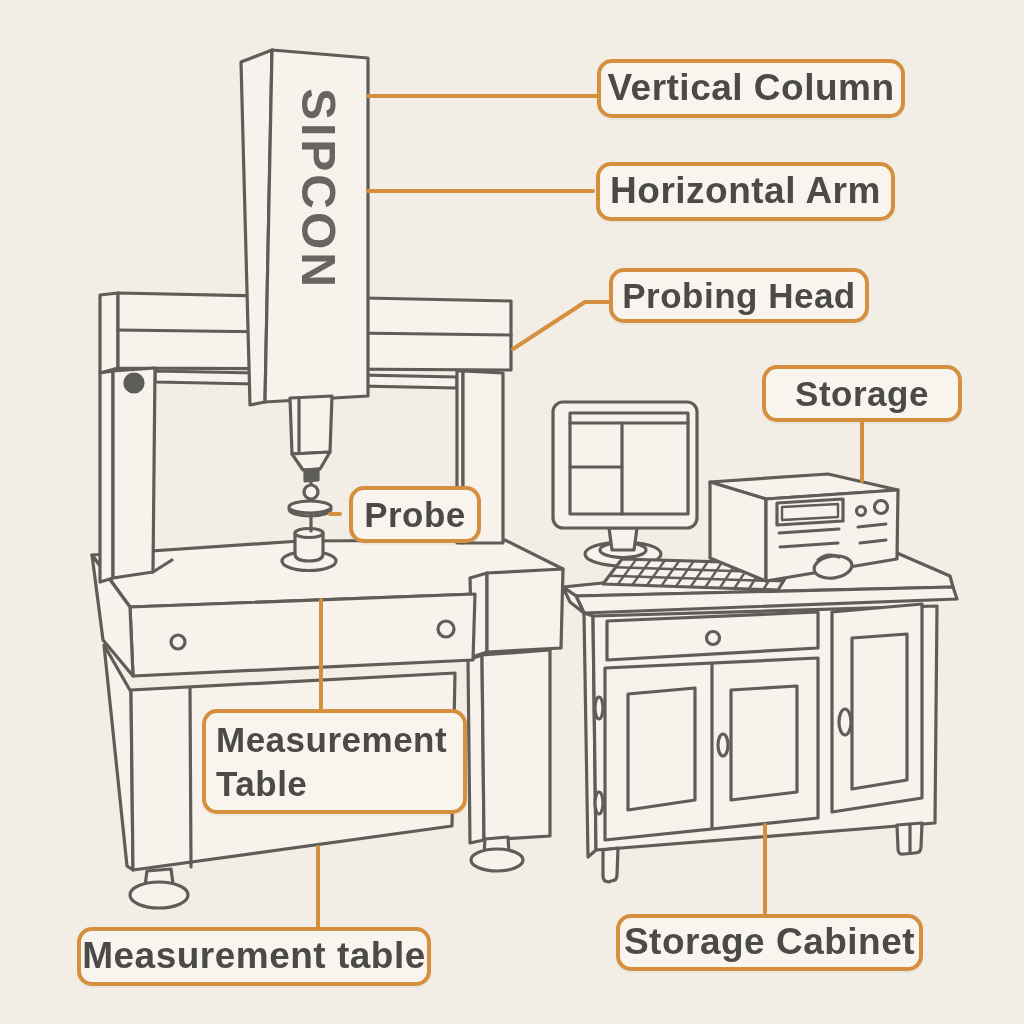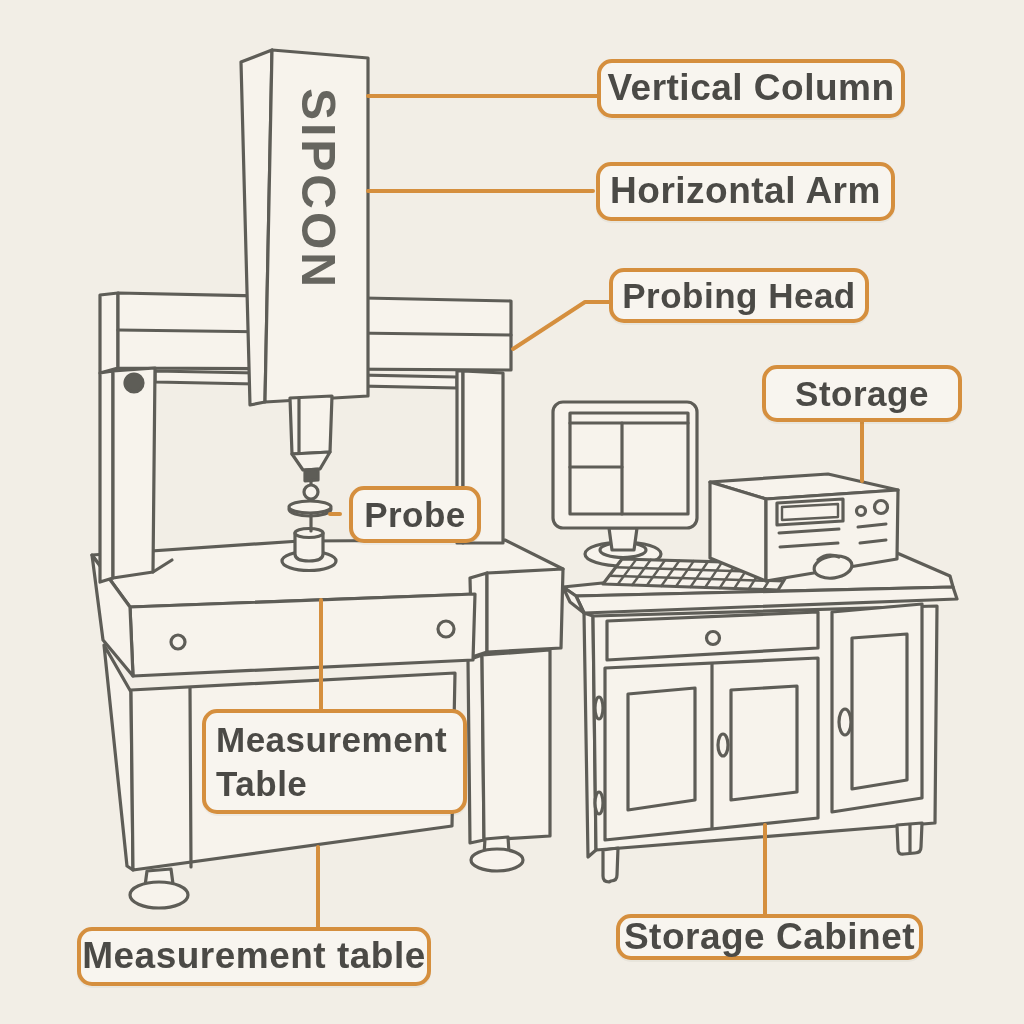--- a/index.html
+++ b/index.html
@@ -30,21 +30,21 @@
   }
   .fs37{font-size:37px;}
   .fs35{font-size:35px;}
   .lbl-vertical-column {left:597px; top:59px;  width:308px; height:59px;}
   .lbl-horizontal-arm  {left:596px; top:162px; width:299px; height:59px;}
   .lbl-probing-head    {left:609px; top:268px; width:260px; height:55px;}
   .lbl-computer        {left:762px; top:365px; width:200px; height:57px;}
   .lbl-probe           {left:337px; top:486px; width:132px; height:57px;margin-left:12px;}
   .lbl-measurement-table{left:202px; top:709px; width:265px; height:105px; padding:4px 10px;}
   .lbl-measurement-table-lower{left:77px; top:927px; width:354px; height:59px;}
-  .lbl-storage-cabinet {left:616px; top:914px; width:307px; height:46px;}
+  .lbl-storage-cabinet {left:616px; top:914px; width:307px; height:57px;}
 </style>
 </head>
 <body>
 
 <div class="stage">
 
 <svg class="lineart" width="1024" height="1024" viewBox="0 0 1024 1024" fill="#f7f3ec" stroke="#5e5d57" stroke-width="3.2" stroke-linejoin="round" stroke-linecap="round">
 
   <g>
 

